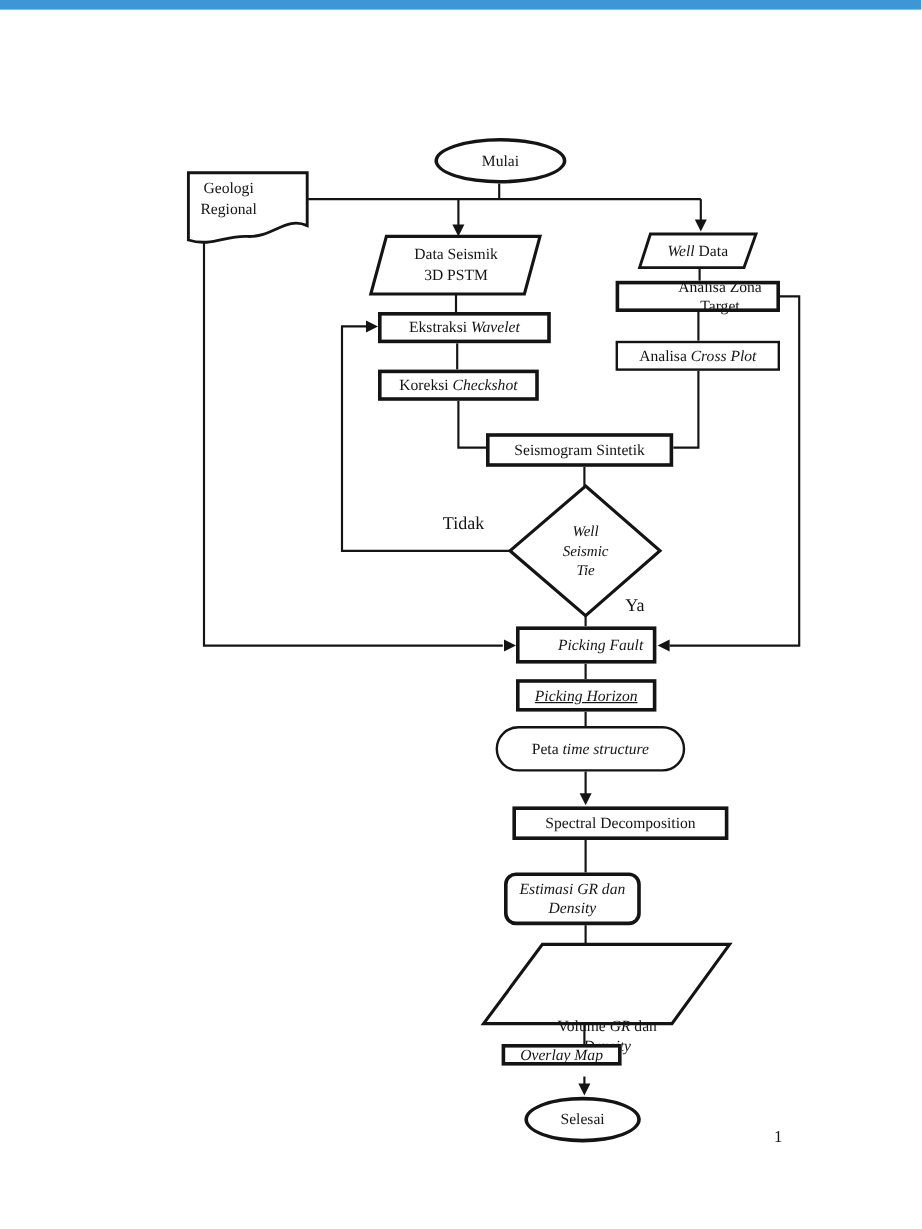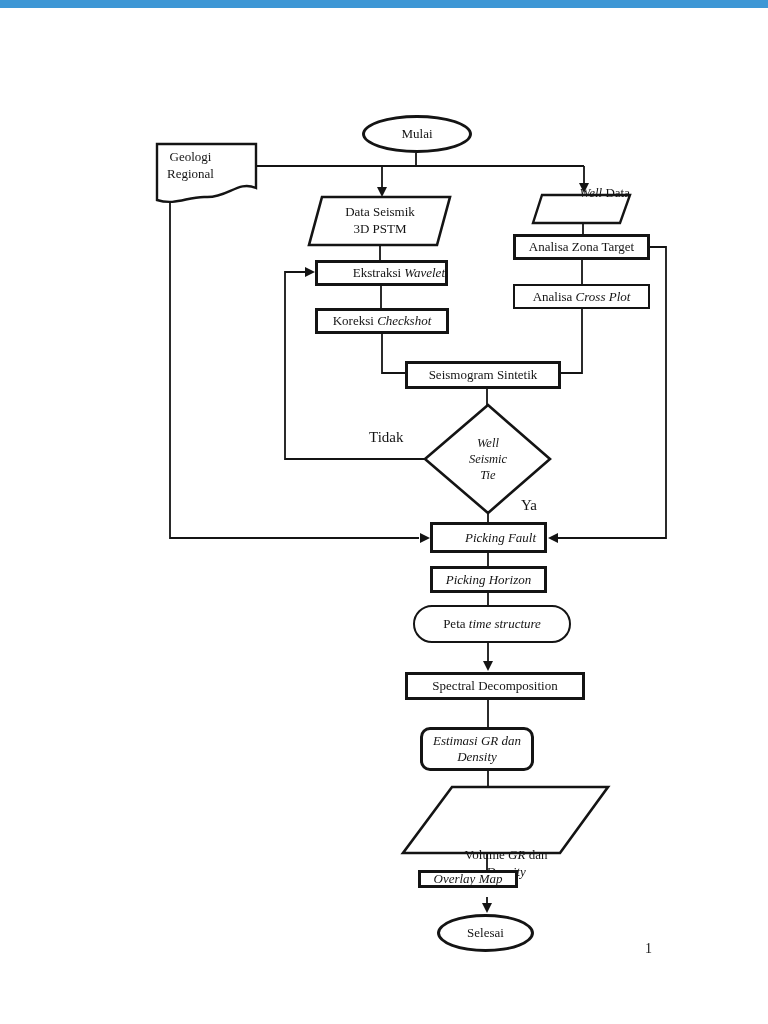--- a/index.html
+++ b/index.html
@@ -77,29 +77,29 @@
   <div class="lbl" style="left:141px;top:146px;width:99px;height:40px;">
     <span>Geologi</span>
     <span>Regional</span>
   </div>
 
   <div class="lbl" style="left:320px;top:203px;width:120px;height:36px;">
     <span>Data Seismik</span>
     <span>3D PSTM</span>
   </div>
 
-  <div class="lbl" style="left:533px;top:180px;width:97px;height:26px;align-items:flex-end;">
+  <div class="lbl" style="left:533px;top:196px;width:97px;height:26px;">
     <span><i class="it">Well</i><span> Data</span></span>
   </div>
 
-  <div class="rect" style="left:513px;top:234px;width:137px;height:26px;">
+  <div class="rect" style="left:513px;top:234px;width:137px;height:26px;padding-left:37px;">
     <span>Analisa Zona Target</span>
   </div>
 
-  <div class="rect" style="left:315px;top:260px;width:133px;height:26px;align-items:flex-end;">
+  <div class="rect" style="left:315px;top:260px;width:144px;height:26px;">
     <span><span>Ekstraksi </span><i class="it">Wavelet</i></span>
   </div>
 
   <div class="rect thin" style="left:513px;top:284px;width:137px;height:25px;">
     <span><span>Analisa </span><i class="it">Cross Plot</i></span>
   </div>
 
   <div class="rect" style="left:315px;top:308px;width:134px;height:26px;">
     <span><span>Koreksi </span><i class="it">Checkshot</i></span>
   </div>
@@ -114,29 +114,29 @@
     <span>Tie</span>
   </div>
 
   <div class="decision-word" style="left:369px;top:429px;">Tidak</div>
   <div class="decision-word" style="left:521px;top:497px;">Ya</div>
 
   <div class="rect it" style="left:430px;top:522px;width:117px;height:31px;padding-left:24px;">
     <span>Picking Fault</span>
   </div>
 
-  <div class="rect it" style="left:430px;top:566px;width:117px;height:27px;">
+  <div class="rect it" style="left:430px;top:566px;width:117px;height:27px;text-decoration:underline;">
     <span>Picking Horizon</span>
   </div>
 
   <div class="rect thin" style="left:413px;top:605px;width:158px;height:38px;border-radius:19px;">
     <span><span>Peta </span><i class="it">time structure</i></span>
   </div>
 
-  <div class="rect" style="left:405px;top:672px;width:180px;height:28px;text-align:center;">
+  <div class="rect" style="left:427px;top:672px;width:180px;height:28px;text-align:center;">
     <span>Spectral Decomposition</span>
   </div>
 
   <div class="rect it" style="left:420px;top:727px;width:114px;height:44px;border-radius:10px;">
     <span>Estimasi GR dan</span>
     <span>Density</span>
   </div>
 
   <div class="lbl" style="left:421px;top:844px;width:170px;height:40px;">
     <span><span>Volume </span><i class="it">GR</i><span> dan</span></span>

